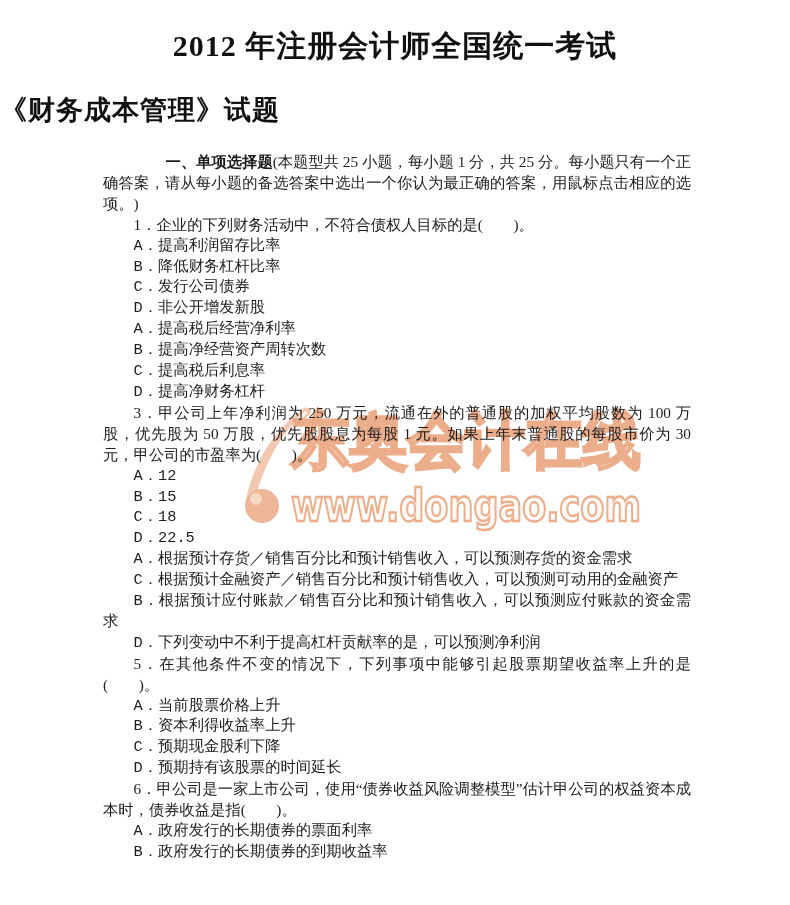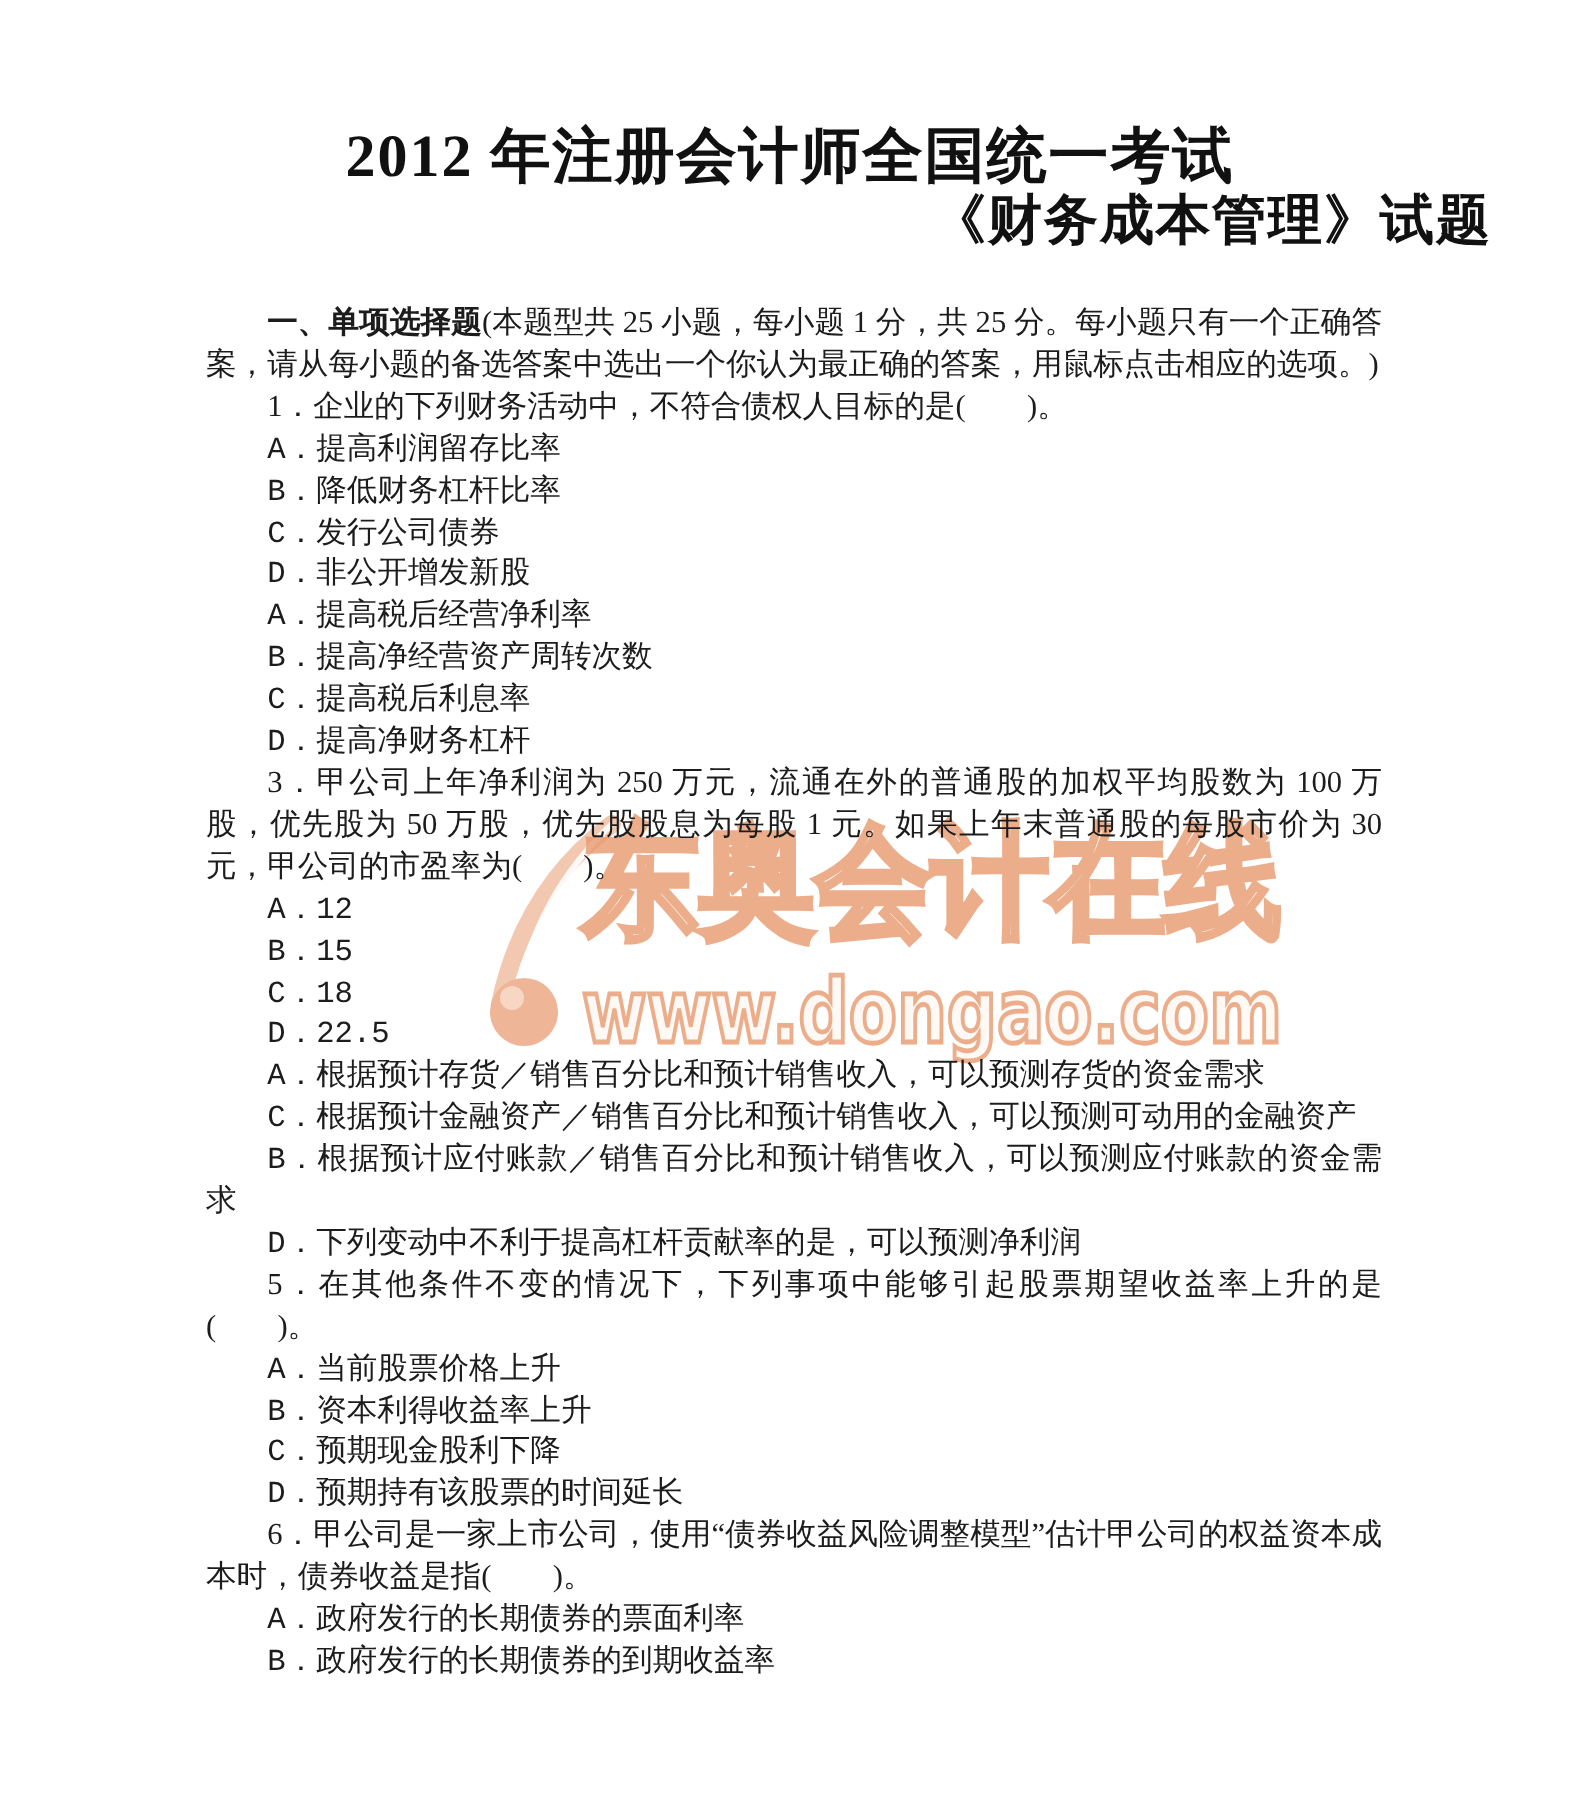--- a/index.html
+++ b/index.html
@@ -16,27 +16,26 @@
   }
   .title-1 {
     position: absolute;
     top: 26px; left: 0;
     width: 790px;
     text-align: center;
     font-size: 30px;
     font-weight: bold;
     letter-spacing: 1px;
     color: #111;
-    margin-top: 32px;
   }
   .title-2 {
     position: absolute;
     top: 92px; left: 0;
     width: 746px;
-    text-align: right;
+    text-align: left;
     font-size: 27px;
     font-weight: bold;
     letter-spacing: 1px;
     color: #111;
   }
   .watermark {
     position: absolute;
     left: 0; top: 0;
     width: 790px; height: 905px;
     z-index: 0;
@@ -47,21 +46,21 @@
     left: 103px;
     top: 152px;
     width: 588px;
     z-index: 1;
     font-size: 15.3px;
     line-height: 20.9px;
     text-align: justify;
   }
   .para { text-indent: 2em; }
   .para.opt { text-indent: 2em; font-family: Liberation Mono, monospace; }
-  .bold { font-weight: bold; }
+  .bold { font-weight: bold; margin-left: 32px; }
   .wm-brand {
     font-family: "DejaVu Sans", "Liberation Sans", sans-serif;
     font-weight: bold;
   }
 </style>
 </head>
 <body>
 
 <div class="page">
 

